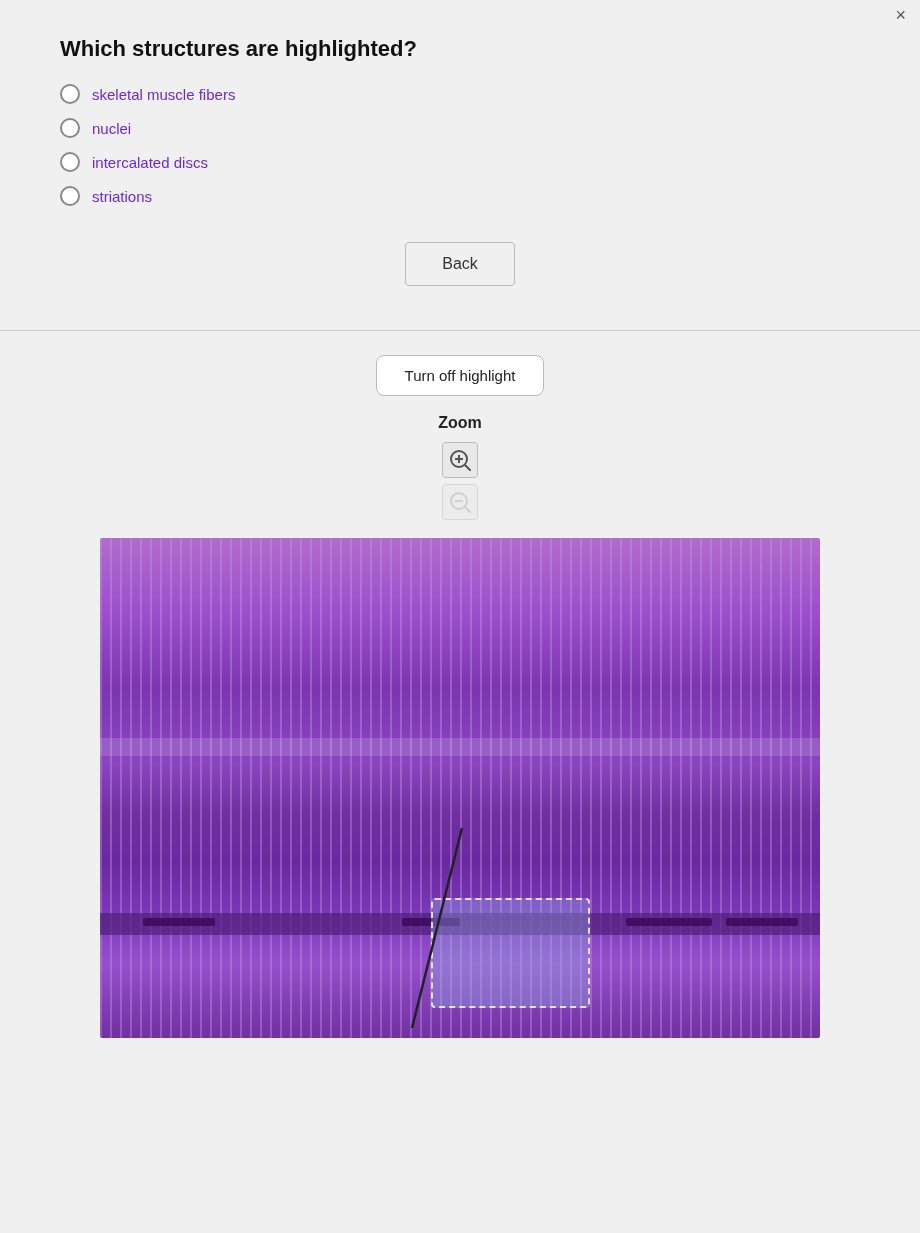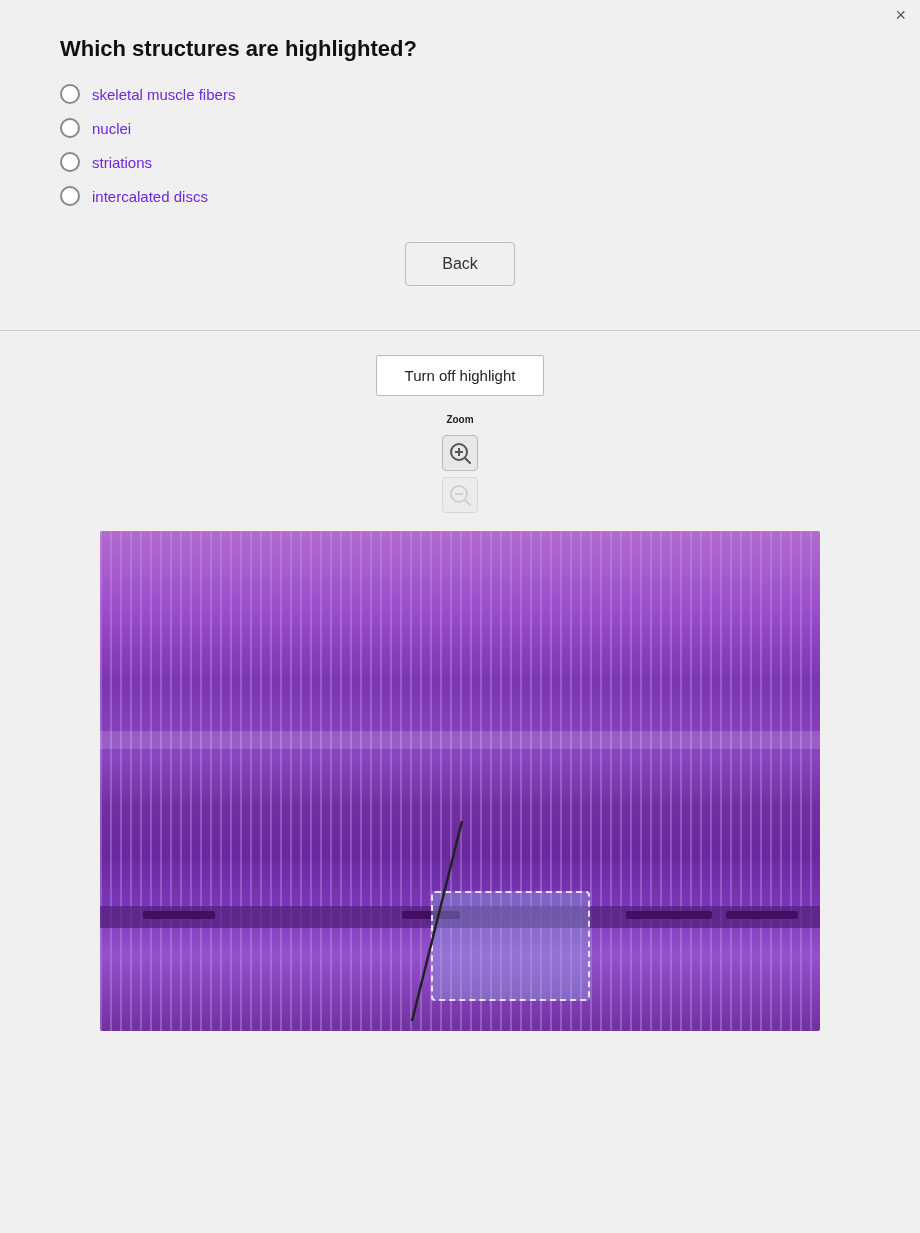--- a/index.html
+++ b/index.html
@@ -102,36 +102,36 @@
       padding: 0 60px 30px 60px;
     }
     .highlight-btn-row {
       display: flex;
       justify-content: center;
       margin-bottom: 18px;
     }
     .btn-highlight {
       background: white;
       border: 1px solid #bbb;
-      border-radius: 2px;
+      border-radius: 8px;
       padding: 11px 28px;
       font-size: 15px;
       cursor: pointer;
       color: #222;
     }
     .zoom-section {
       display: flex;
       flex-direction: column;
       align-items: center;
       margin-bottom: 18px;
       gap: 6px;
     }
     .zoom-label {
       font-weight: bold;
-      font-size: 10px;
+      font-size: 16px;
       margin-bottom: 4px;
     }
     .zoom-btn {
       width: 36px;
       height: 36px;
       background: #e8e8e8;
       border: 1px solid #bbb;
       border-radius: 4px;
       cursor: pointer;
       display: flex;
@@ -242,25 +242,25 @@
       <div class="radio-item">
         <div class="radio-circle"></div>
         <span class="radio-label">skeletal muscle fibers</span>
       </div>
       <div class="radio-item">
         <div class="radio-circle"></div>
         <span class="radio-label">nuclei</span>
       </div>
       <div class="radio-item">
         <div class="radio-circle"></div>
-        <span class="radio-label">striations</span>
+        <span class="radio-label">intercalated discs</span>
       </div>
       <div class="radio-item">
         <div class="radio-circle"></div>
-        <span class="radio-label">intercalated discs</span>
+        <span class="radio-label">striations</span>
       </div>
     </div>
 
     <div class="btn-row">
       <button class="btn-back">Back</button>
     </div>
   </div>
 
   <hr class="divider">
 

